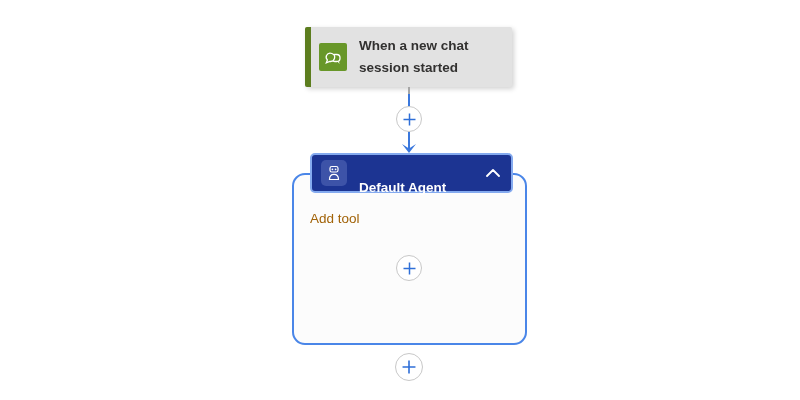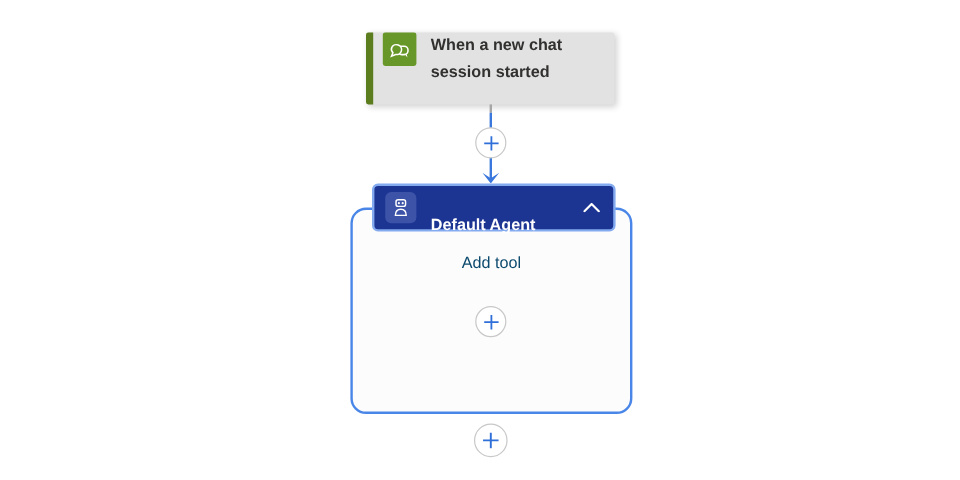--- a/index.html
+++ b/index.html
@@ -22,20 +22,21 @@
   .trigger-card {
     position: absolute;
     left: 305px;
     top: 27px;
     width: 207px;
     height: 60px;
     background: #e2e2e2;
     border-radius: 2px;
     box-shadow: 2px 2px 5px rgba(0,0,0,0.18);
     display: flex;
+    align-items: center;
     cursor: pointer;
     box-sizing: border-box;
   }
   .trigger-accent {
     position: absolute;
     left: 0; top: 0; bottom: 0;
     width: 6px;
     background: #5c7d1e;
     border-radius: 2px 0 0 2px;
   }
@@ -101,25 +102,25 @@
     position: absolute;
     left: 292px; top: 173px;
     width: 235px; height: 172px;
     background: #fcfcfc;
     border: 2px solid #4a86e8;
     border-radius: 13px;
     box-sizing: border-box;
   }
   .add-tool-label {
     position: absolute;
-    left: 0; right: 0;
+    left: 16px; right: 0;
     top: 36px;
-    text-align: center;
+    text-align: left;
     font-size: 13.5px;
-    color: #0c4a6e;
+    color: #a16207;
   }
 
   
   .agent-header {
     position: absolute;
     left: 310px; top: 153px;
     width: 203px; height: 40px;
     background: #1c3492;
     border: 2px solid #84aaef;
     border-radius: 5px;

